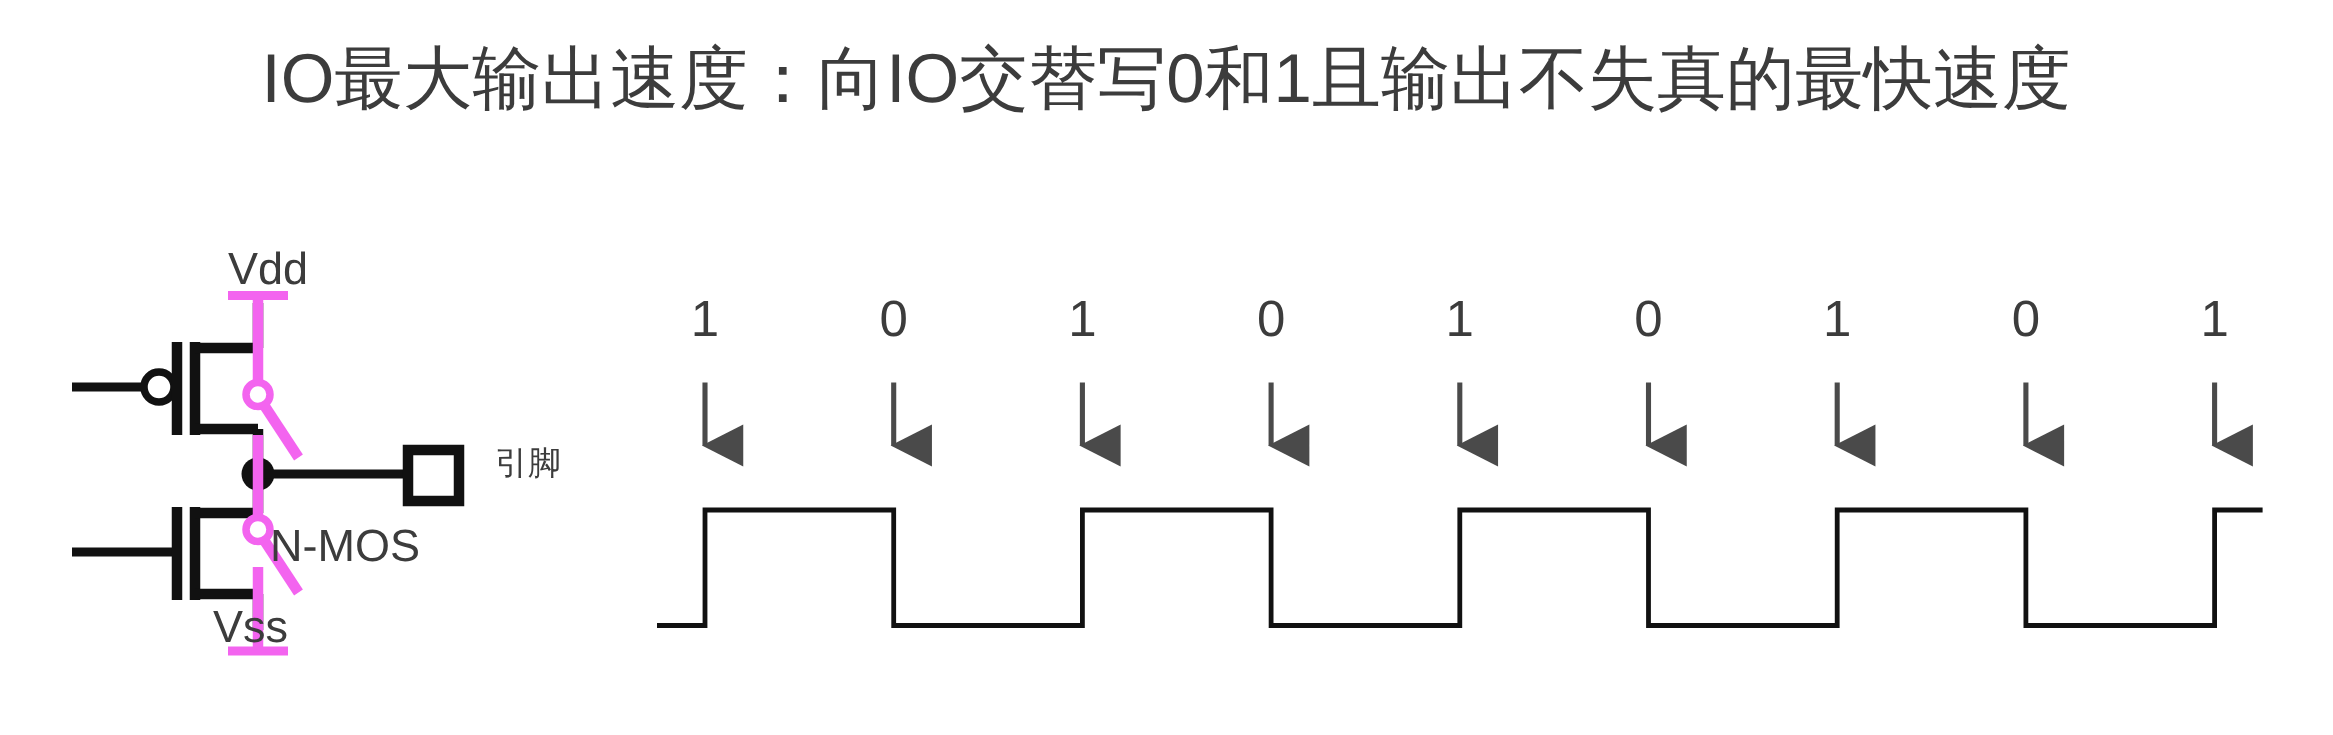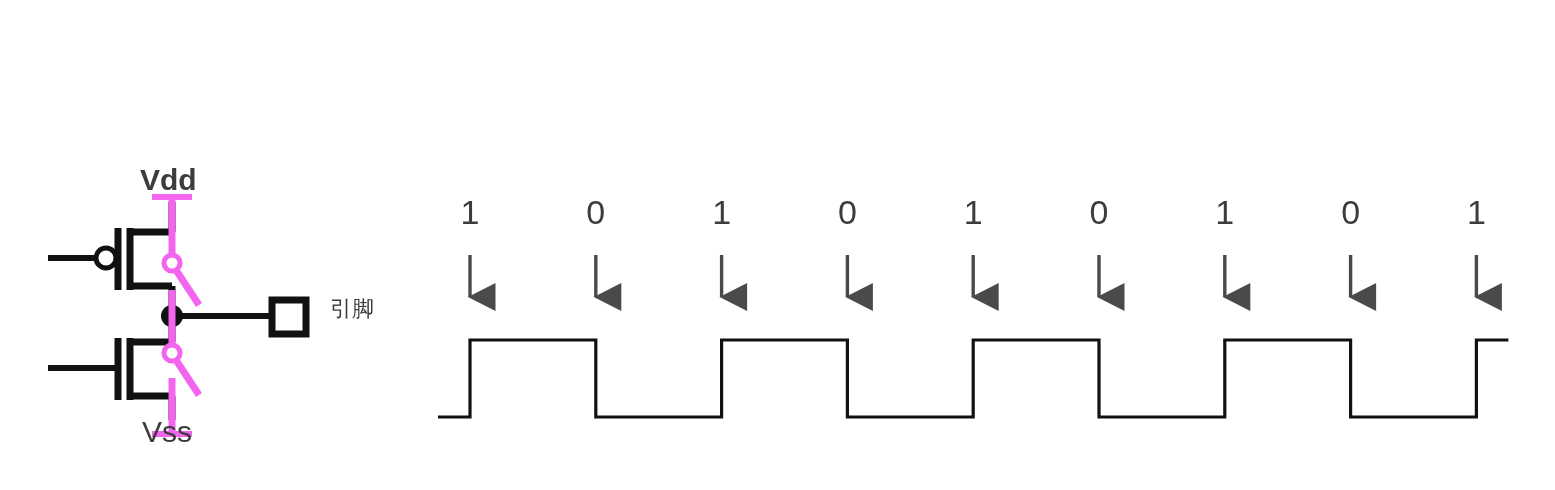--- a/index.html
+++ b/index.html
@@ -44,32 +44,33 @@
     width: 1125px;
     height: 330px;
   }
   .lbl {
     position: absolute;
     color: #3c3c3c;
     font-size: 30px;
     line-height: 34px;
     white-space: nowrap;
   }
-  #lbl-vdd { left: 140px; top: 163px; font-weight: bold; }
-  #lbl-vss { left: 142px; top: 415px; }
+  #lbl-vdd { left: 152px; top: 163px; }
+  #lbl-vss { left: 142px; top: 402px; }
   #lbl-pmos { left: 180px; top: 238px; }
   #lbl-nmos { left: 180px; top: 348px; }
   #lbl-pin  { left: 330px; top: 292px; font-size: 22px; }
   svg { display: block; overflow: visible; }
 </style>
 </head>
 <body>
 
 <div id="slide">
 
+  <div id="title">IO最大输出速度：向IO交替写0和1且输出不失真的最快速度</div>
 
   <div id="circuit">
     <svg width="430" height="330" viewBox="0 0 430 330">
 
       <g>
 
         <line x1="48" y1="118" x2="96" y2="118" stroke="#111111" stroke-width="6"></line>
 
         <circle cx="106" cy="118" r="10" fill="#ffffff" stroke="#111111" stroke-width="5"></circle>
 
@@ -114,20 +115,21 @@
         <line x1="176" y1="220" x2="199" y2="255" stroke="#f364ef" stroke-width="7"></line>
 
         <line x1="172" y1="238" x2="172" y2="294" stroke="#f364ef" stroke-width="7"></line>
         <line x1="152" y1="294" x2="192" y2="294" stroke="#f364ef" stroke-width="6"></line>
       </g>
     </svg>
   </div>
 
   <div class="lbl" id="lbl-vdd">Vdd</div>
   <div class="lbl" id="lbl-vss">Vss</div>
+  <div class="lbl" id="lbl-nmos">N-MOS</div>
   <div class="lbl" id="lbl-pin">引脚</div>
 
   <div id="wave">
     <svg width="1125" height="330" viewBox="0 0 1125 330">
       <defs>
         <marker id="ah" markerWidth="9" markerHeight="9" refX="4.5" refY="8" orient="auto" markerUnits="strokeWidth">
           <path d="M0.4,0.5 L4.5,8.6 L8.6,0.5 Z" fill="#4a4a4a"></path>
         </marker>
       </defs>
 

